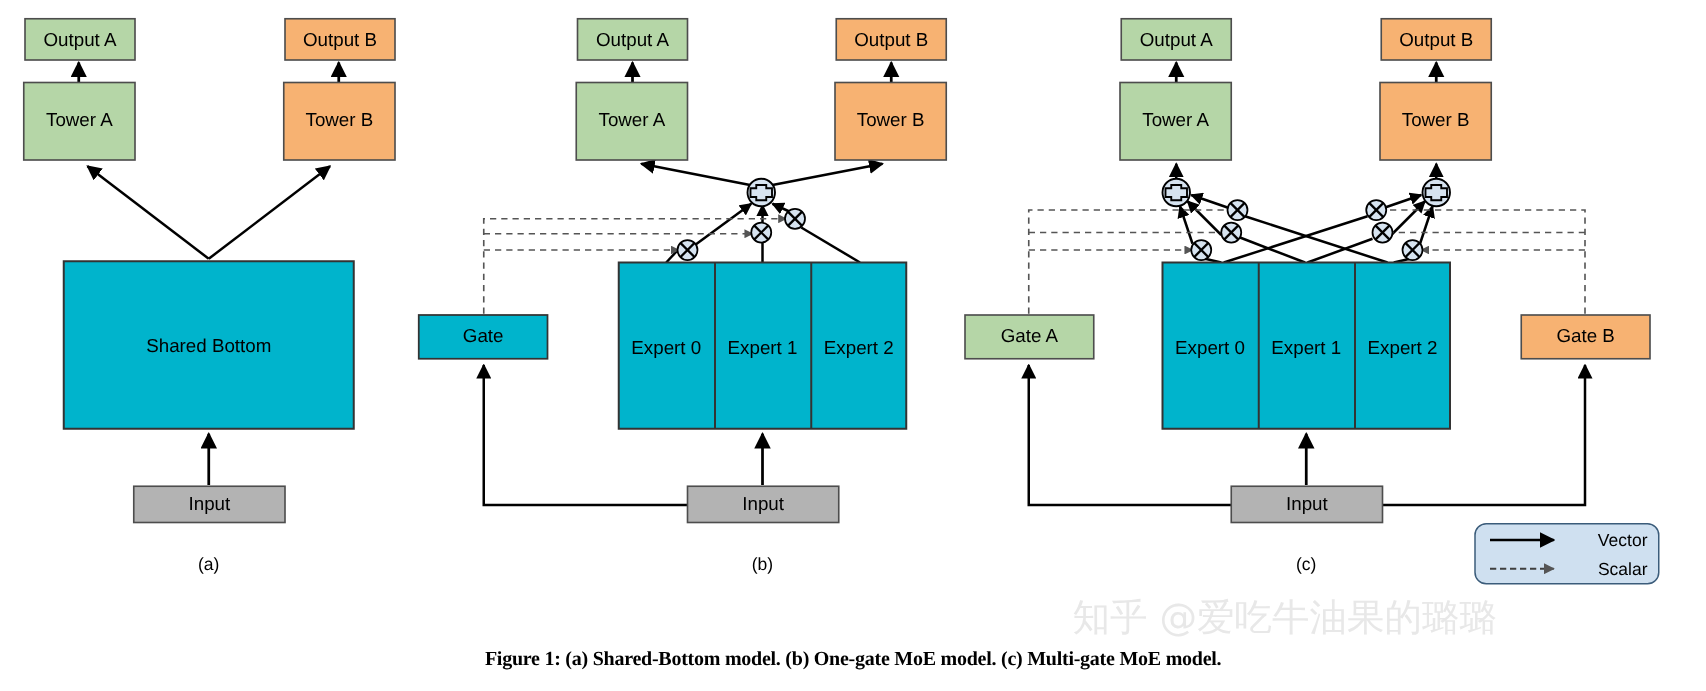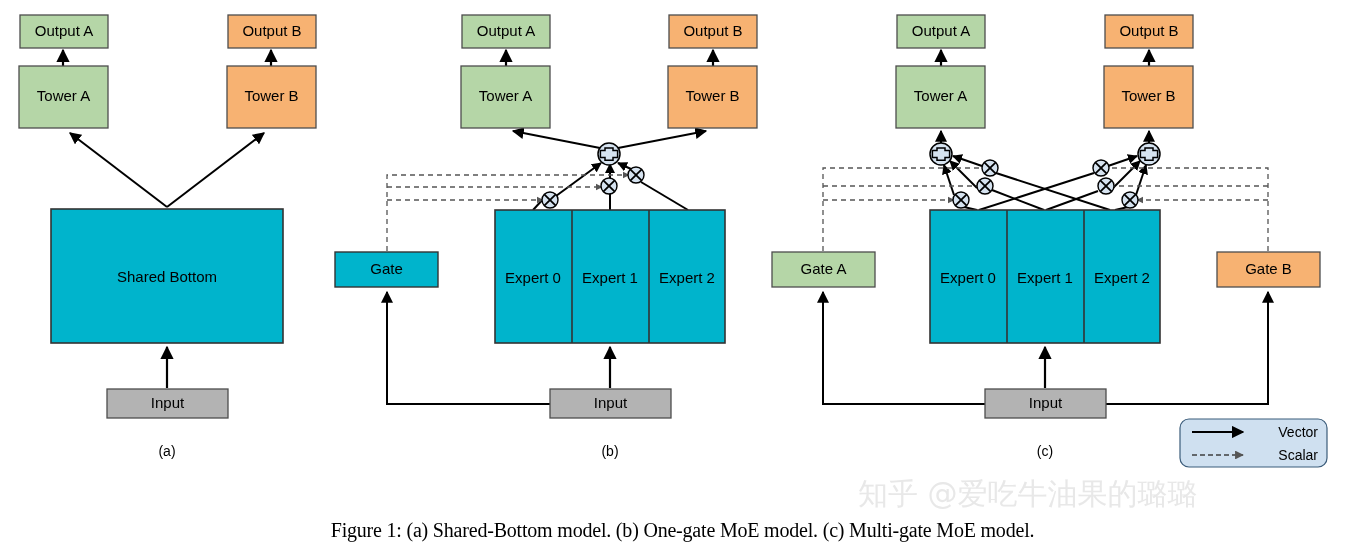--- a/index.html
+++ b/index.html
@@ -45,22 +45,22 @@
     fill: #000000;
     text-anchor: end;
   }
   .caption {
     position: absolute;
     left: 0;
     top: 519px;
     width: 1365px;
     text-align: center;
     font-family: "Liberation Serif", serif;
-    font-weight: normal;
-    font-size: 20px;
+    font-weight: bold;
+    font-size: 16px;
     color: #000000;
     letter-spacing: -0.2px;
   }
   .watermark {
     position: absolute;
     left: 858px;
     top: 474px;
     font-family: "DejaVu Sans", sans-serif;
     font-size: 30px;
     color: #e8e8e8;

